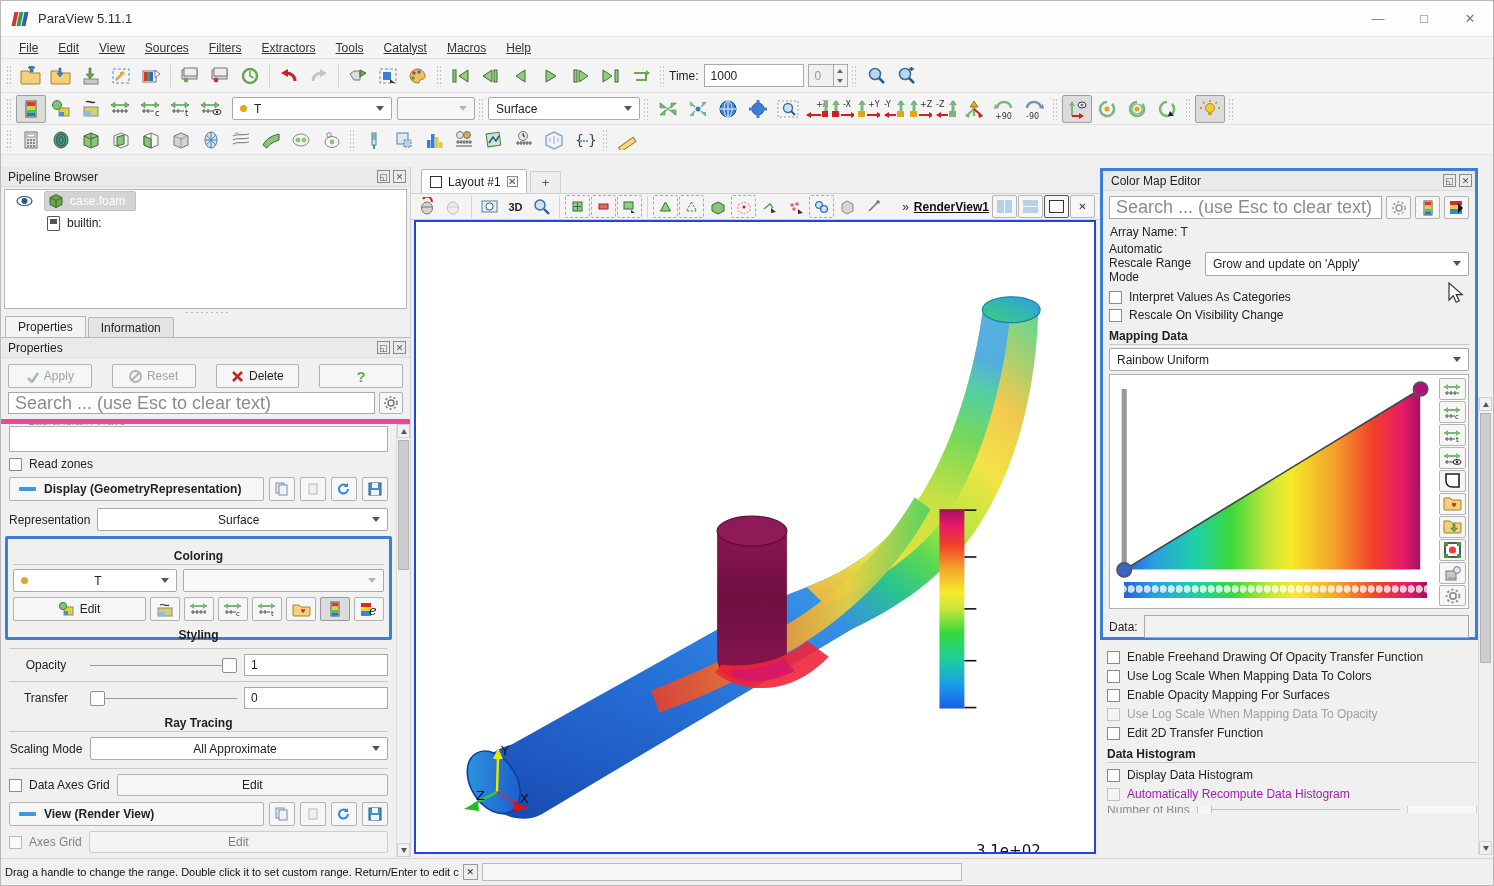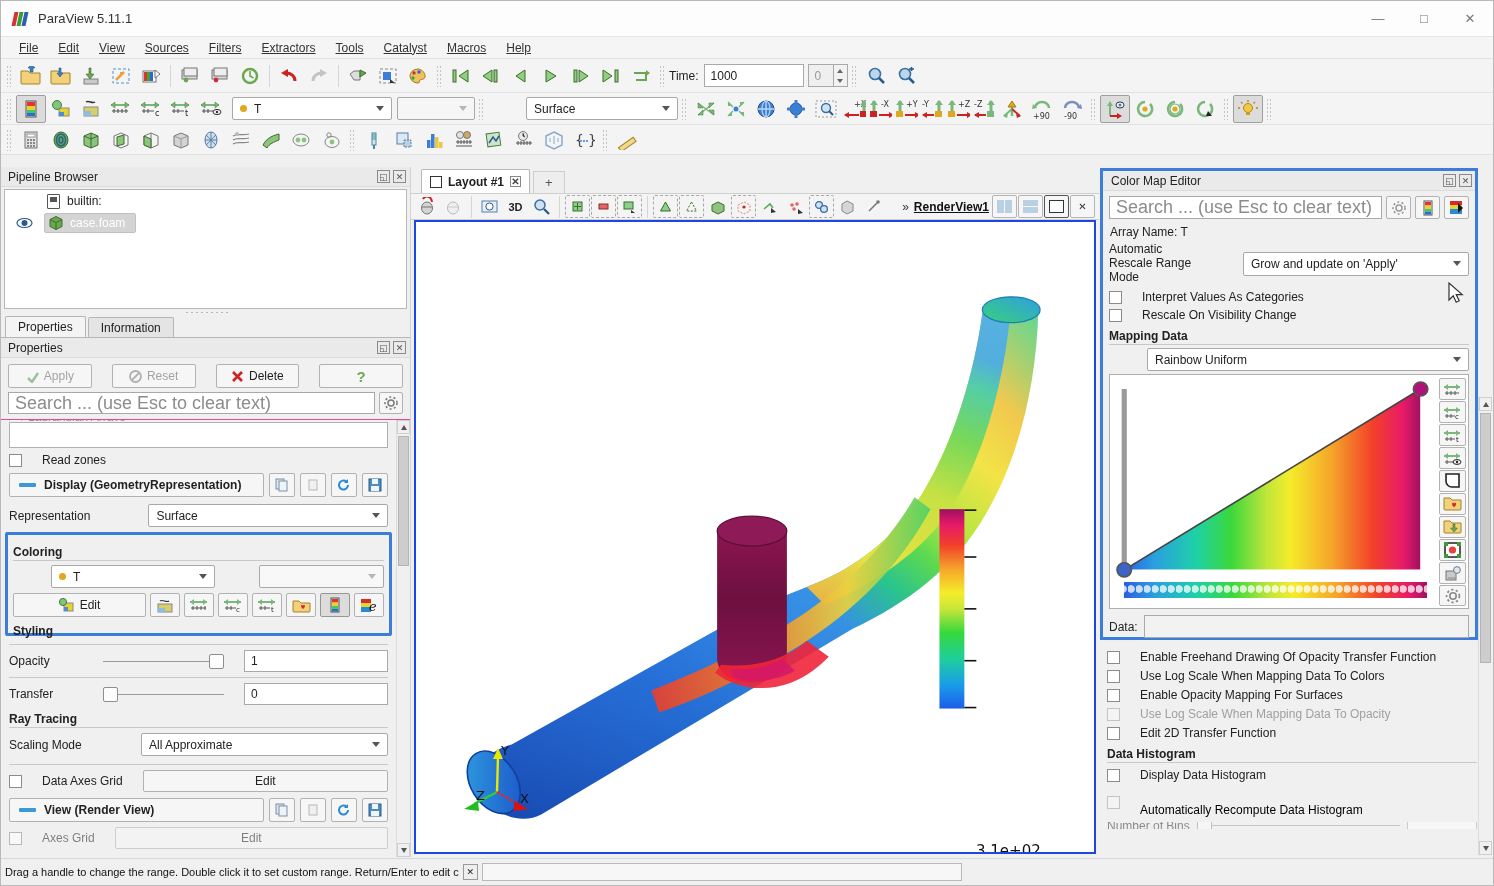--- a/index.html
+++ b/index.html
@@ -43,21 +43,21 @@
           background-size:3px 4px; opacity:.85; }
   .sep { width:1px; height:22px; background:#d5d5d5; margin:0 4px; }
   .tbtn { width:30px; height:28px; display:flex; align-items:center;
           justify-content:center; border:1px solid transparent; border-radius:2px; }
   .tbtn.on { background:#dcdcdc; border:1px solid #9f9f9f; }
   .tbtn svg { display:block; }
   .tbtn.sm { width:26px; }
 
   .combo { height:23px; border:1px solid #a9a9a9; background:#fff;
            display:flex; align-items:center; padding:0 3px 0 7px; font-size:12px;
-           border-radius:2px;margin-left:38px; }
+           border-radius:2px; }
   .combo .cv { flex:1; overflow:hidden; white-space:nowrap; }
   .caret { width:0;height:0;border-left:4px solid transparent;
            border-right:4px solid transparent;border-top:5px solid #555;
            margin-right:4px; }
   .caret.dim { border-top-color:#b6b6b6; }
   .field { height:23px; border:1px solid #a9a9a9; background:#fff;
            display:flex; align-items:center; padding:0 6px; font-size:12px; }
   .lbl { font-size:12px; color:#222; }
 
   
@@ -108,30 +108,30 @@
           font-size:12px; border-radius:2px; }
   .pbtn.dis { color:#a3a3a3; }
   .search-row { display:flex; gap:4px; padding:0 7px 5px 7px; }
   .search-in { flex:1; height:22px; border:1px solid #a9a9a9; background:#fff;
                display:flex; align-items:center; padding:0 6px; color:#8c8c8c;
                font-size:18px; }
   .gear-btn { width:24px;height:22px;border:1px solid #b2b2b2;background:#f6f6f6;
               display:flex;align-items:center;justify-content:center;border-radius:2px;}
 
   .scrollarea { flex:1; position:relative; overflow:hidden;
-                border-top:1px solid #ec4899; }
+                border-top:5px solid #ec4899;text-align:center; }
   .scrollinner { position:absolute; left:0; top:0; right:14px; bottom:0;
                  padding:0 8px; }
   .vscroll { position:absolute; right:0; top:0; width:14px; bottom:0;
              background:#f0f0f0; border-left:1px solid #dcdcdc; }
   .vs-up,.vs-dn { height:14px; display:flex;align-items:center;justify-content:center;
              background:#f0f0f0;border:1px solid #cfcfcf; }
   .vs-thumb { position:absolute;left:1px;right:1px;background:#cdcdcd;border:1px solid #b4b4b4; }
 
-  .prow { display:flex; align-items:center; gap:20px; margin:5px 0; }
+  .prow { display:flex; align-items:center; gap:7px; margin:5px 0; }
   .prow .nm { font-size:12px; white-space:nowrap; }
   .cb { width:13px;height:13px;border:1px solid #8b8b8b;background:#fff;flex:none;}
   .cb.dis { border-color:#c4c4c4; background:#f4f4f4; }
   .grp { font-weight:bold; font-size:12px; margin:7px 0 1px 0; }
   .grp-line { height:1px; background:#c9c9c9; margin-bottom:3px; }
   .white-box { height:26px; background:#fff; border:1px solid #b0b0b0; }
   .disp-bar { display:flex; align-items:center; gap:5px; margin:6px 0 0 0; }
   .disp-title { flex:1; height:24px; background:#f6f6f6; border:1px solid #b2b2b2;
                 display:flex; align-items:center; gap:8px; padding-left:9px;
                 font-weight:bold; font-size:12px; border-radius:2px; }
@@ -155,21 +155,21 @@
   .sqbtn { width:30px;height:24px;border:1px solid #b2b2b2;background:#f6f6f6;
            display:flex;align-items:center;justify-content:center;border-radius:2px;}
   .sqbtn.on { background:#dcdcdc;border-color:#969696; }
 
   
   .center { flex:1; display:flex; flex-direction:column; background:#f0f0f0; min-width:0;}
   .layout-tabs { height:26px; display:flex; align-items:flex-end; padding-left:10px;
                  background:#f0f0f0; }
   .ltab { height:24px; display:flex;align-items:center;gap:6px;padding:0 8px;
           border:1px solid #b6b6b6;border-bottom:none;background:#fff;font-size:12px;
-          border-radius:2px 2px 0 0;font-weight:bold; }
+          border-radius:2px 2px 0 0; }
   .ltab .sq { width:12px;height:12px;border:1.5px solid #333;background:#fff; }
   .ltab .x { font-size:10px;border:1px solid #888;width:11px;height:11px;
              display:flex;align-items:center;justify-content:center;color:#444;}
   .ltab-plus { height:22px;padding:0 11px;display:flex;align-items:center;
                border:1px solid #cfcfcf;border-bottom:none;background:#eee;
                font-size:13px;color:#555;margin-left:3px; }
   .view-toolbar { height:27px; display:flex; align-items:center; gap:1px;
                   background:#f4f4f4; border-top:1px solid #cfcfcf;
                   border-bottom:1px solid #cfcfcf; padding:0 4px; }
   .vtb { width:25px;height:23px;display:flex;align-items:center;justify-content:center;
@@ -791,40 +791,40 @@
 
     <div class="leftcol">
 
       <div class="dock-title">
         <span class="t">Pipeline Browser</span>
         <span class="dock-btn">◱</span>
         <span class="dock-btn">✕</span>
       </div>
 
       <div class="pipeline">
-        <div class="pl-row">
-          <span class="pl-indent"></span>
-          <span class="srv-ico"></span>
-          <span>builtin:</span>
-        </div>
         <div class="pl-row" style="padding-left:8px;">
           <span class="eye">
             <svg width="17" height="12">
                 <ellipse cx="8.5" cy="6" rx="7.5" ry="4.5" fill="#fff" stroke="#2a5a8c" stroke-width="1.2"></ellipse>
                 <circle cx="8.5" cy="6" r="3" fill="#2a5a8c"></circle>
               </svg>
           </span>
           <span style="width:9px;"></span>
           <span class="item-chip">
             <svg class="cube-ico" viewBox="0 0 16 16">
                 <path d="M2 4.5L8 1.5l6 3v7l-6 3-6-3z" fill="#6aa84f" stroke="#3d6b2c"></path>
                 <path d="M2 4.5L8 7.5l6-3M8 7.5v7" fill="none" stroke="#3d6b2c"></path>
               </svg>
             <span>case.foam</span>
           </span>
+        </div>
+        <div class="pl-row">
+          <span class="pl-indent"></span>
+          <span class="srv-ico"></span>
+          <span>builtin:</span>
         </div>
       </div>
 
       <div class="splitter-dots">
           <span></span>
         </div>
 
       <div class="tabstrip">
         <div class="ptab active">Properties</div>
         <div class="ptab">Information</div>
@@ -1571,21 +1571,21 @@
           <span class="nm">Edit 2D Transfer Function</span>
         </div>
         <div class="grp">Data Histogram</div>
         <div class="grp-line"></div>
         <div class="prow">
           <span class="cb"></span>
           <span class="nm">Display Data Histogram</span>
         </div>
         <div class="prow" style="color:#a0a0a0;">
           <span class="cb dis"></span>
-          <span class="nm" style="color:#000000;margin-top:16px;">Automatically Recompute Data Histogram</span>
+          <span class="nm" style="color:#a21caf;">Automatically Recompute Data Histogram</span>
         </div>
         <div style="display:flex;align-items:center;gap:7px;margin-top:5px;overflow:hidden;height:7px;opacity:.5;">
           <span class="nm">Number of Bins</span>
           <div class="slider" style="flex:1;">
               <div class="track"></div>
               <div class="knob" style="left:0;"></div>
             </div>
           <div class="numfield" style="width:70px;"></div>
         </div>
       </div>

